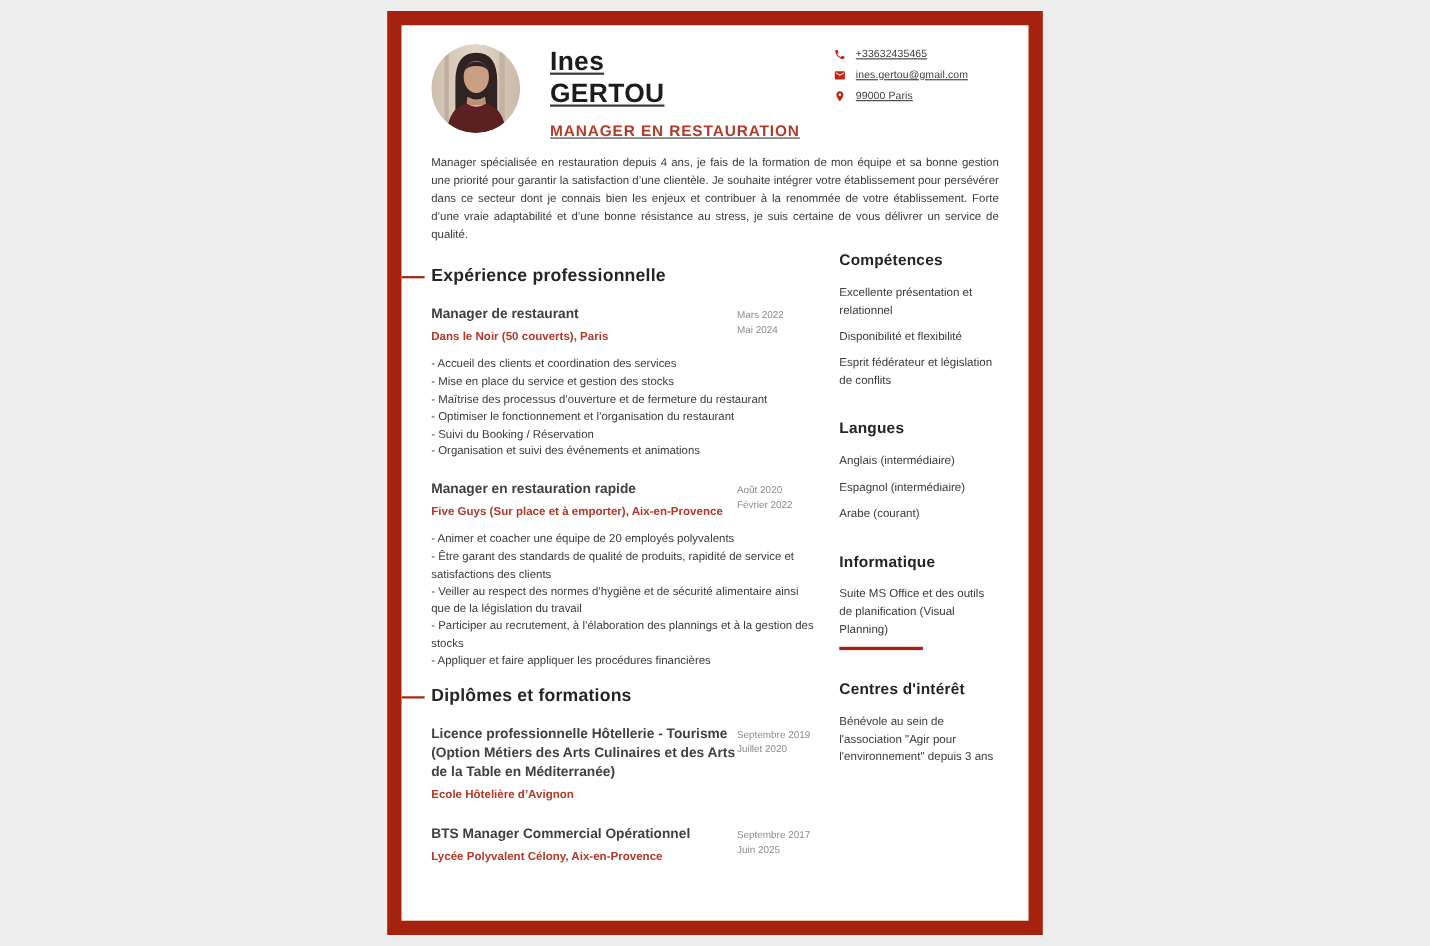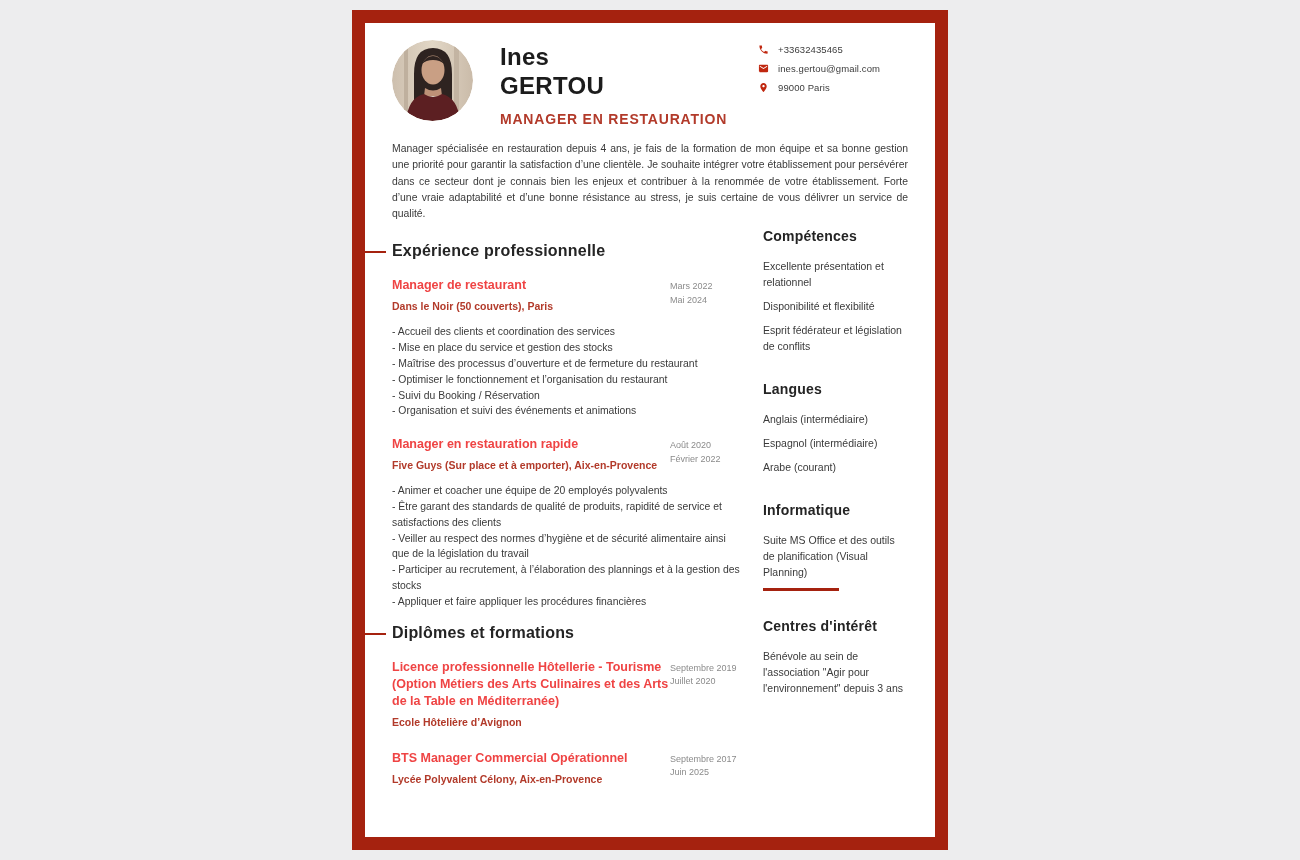--- a/index.html
+++ b/index.html
@@ -16,21 +16,21 @@
     width:596px; height:840px;
     background:#A5220F;
     padding:13px;
   }
   .doc-inner {
     background:#ffffff; width:100%; height:100%;
     padding:17px 27px 0 27px;
     position:relative; overflow:hidden;
   }
   
-  .hdr { display:flex; }
+  .hdr { display:flex;text-decoration:underline; }
   .photo {
     width:81px; height:81px; border-radius:50%; overflow:hidden; flex:0 0 81px;
   }
   .photo svg { display:block; }
   .name-block { margin-left:27px; flex:1; padding-top:2px; }
   .fname, .lname {
     font-size:24px; font-weight:700; color:#1c1c1c; line-height:29px; letter-spacing:0.3px;
   }
   .jobtitle {
     margin-top:11px; font-size:14px; font-weight:700; letter-spacing:0.8px; color:#B23A2A;
@@ -54,21 +54,21 @@
     position:relative; font-size:16px; font-weight:600; color:#242424;
     letter-spacing:0.2px; margin-top:14px;
   }
   .sec-h .dash {
     position:absolute; left:-27px; top:9px; width:21px; height:2px; background:#A5220F;
   }
   
   .job { margin-top:17px; }
   .job-head { display:flex; }
   .job-titles { width:278px; }
-  .j-title { font-size:12.5px; font-weight:700; color:#ef4444; line-height:17px; }
+  .j-title { font-size:12.5px; font-weight:700; color:#404040; line-height:17px; }
   .j-comp  { font-size:10.5px; font-weight:700; color:#B23A2A; margin-top:5px; line-height:14px; }
   .dates { flex:1; font-size:9px; color:#8b8b8b; line-height:13.5px; padding-top:3px; }
   .bullets { list-style:none; margin-top:11px; }
   .bullets li { font-size:10.4px; line-height:15.8px; color:#3a3a3a; }
   .bullets li::before { content:"- "; }
   
   .edu { margin-top:17px; }
   .edu + .edu { margin-top:21px; }
   
   .side-sec .sec-h { margin-top:0; }

